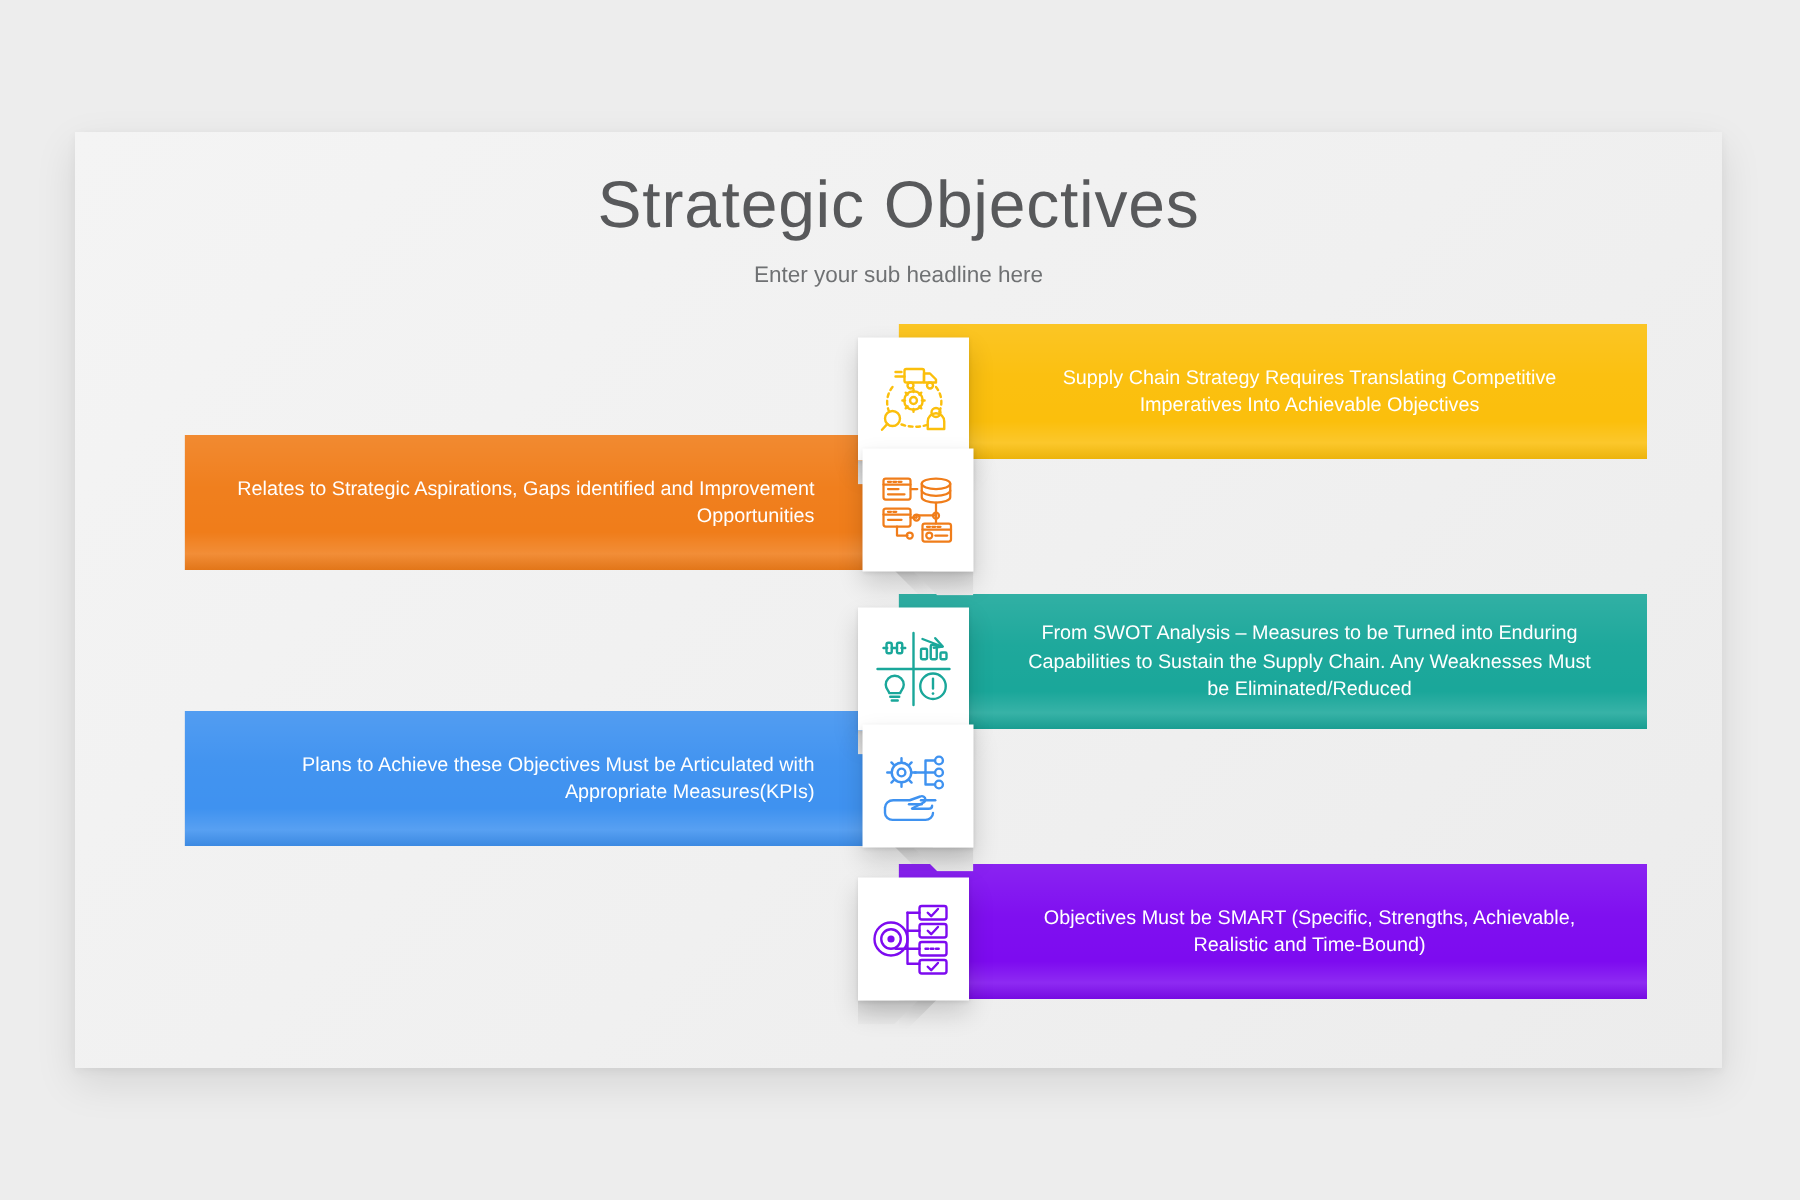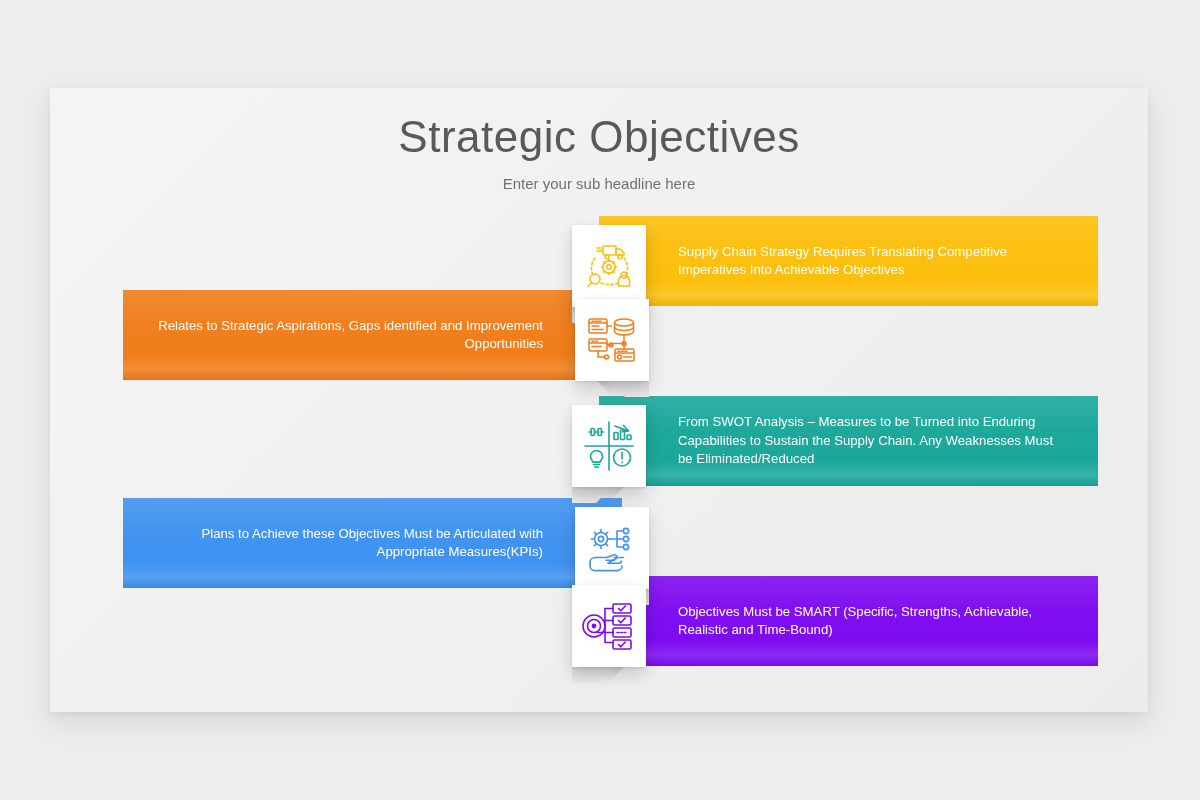--- a/index.html
+++ b/index.html
@@ -113,21 +113,21 @@
     display: flex;
     flex-direction: column;
     justify-content: center;
     font-size: 13.2px;
     line-height: 18.5px;
     color: #ffffff;
   }
   .row-right .band-text {
     left: 156px;
     right: 30px;
-    text-align: left;
+    text-align: center;
     align-items: flex-start;
   }
   .row-left .band-text {
     left: 30px;
     right: 156px;
     text-align: right;
     align-items: flex-end;
   }
 
   
@@ -263,21 +263,21 @@
             <path d="M14.5 31.5a6 6 0 0 1 6 6c0 2.6-2 4-2.4 5.6h-7.2C10.5 41.5 8.5 40.1 8.5 37.5a6 6 0 0 1 6-6z"></path>
             <path d="M11.5 45.5h6M12.5 48h4"></path>
             <circle cx="40" cy="38.5" r="8.5"></circle>
             <path d="M40 33.5v6.5"></path>
             <circle cx="40" cy="43.4" r="0.9" fill="#1aa79a" stroke="none"></circle>
           </svg>
         </span>
       </div>
     </div>
 
-    <div class="row row-left" style="top:410px">
+    <div class="row row-left" style="top:386px">
       <div class="band" style="background:#3f92f0">
         <div class="band-sheen"></div>
       </div>
       <div class="band-text">Plans to Achieve these Objectives Must be Articulated with Appropriate Measures(KPIs)</div>
       <div class="fold"></div>
       <div class="icon-card">
         <span>
           <svg width="56" height="52" viewBox="0 0 56 52" fill="none" stroke="#3f92f0" stroke-width="1.6" stroke-linecap="round" stroke-linejoin="round">
             <circle cx="17" cy="17" r="6.5"></circle>
             <circle cx="17" cy="17" r="2.6"></circle>

